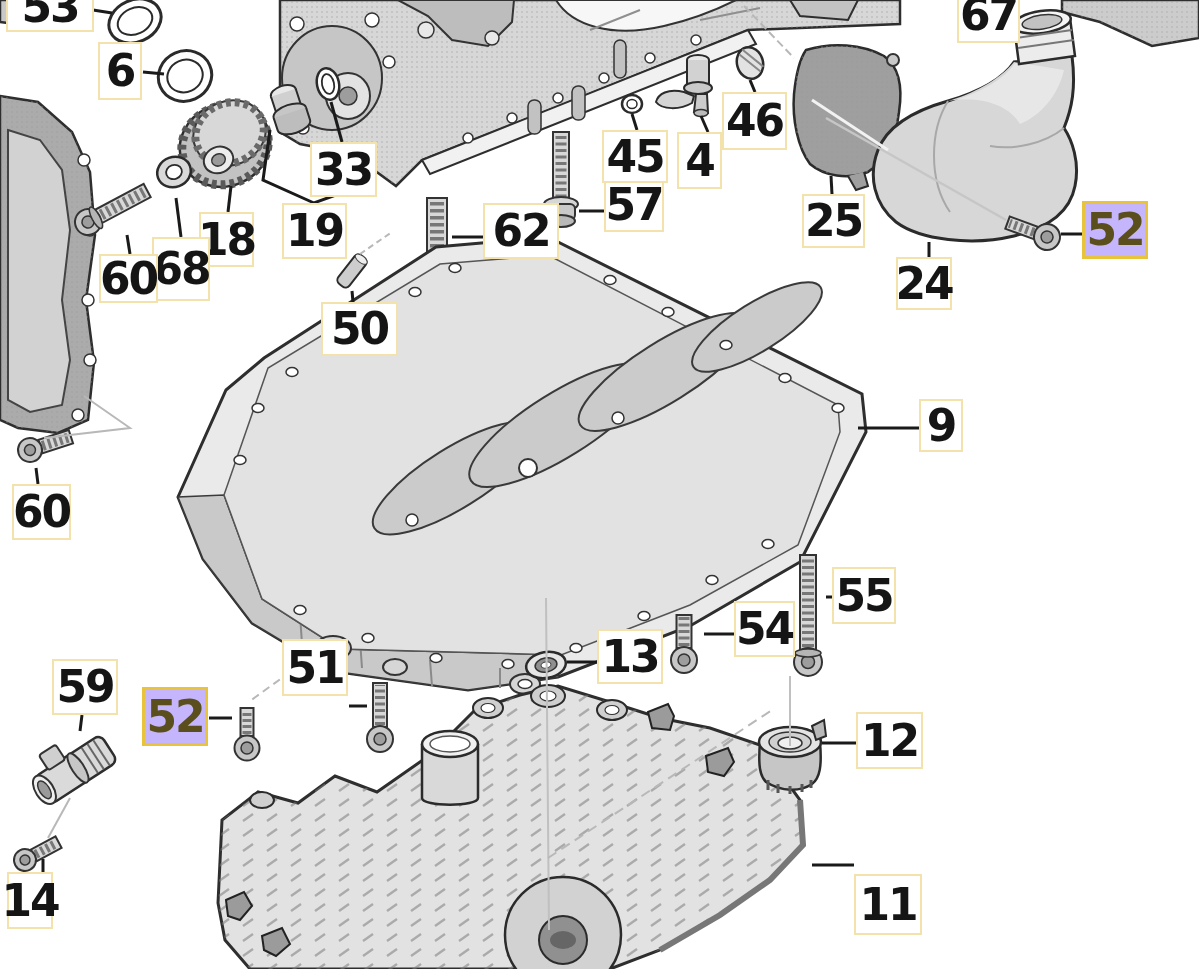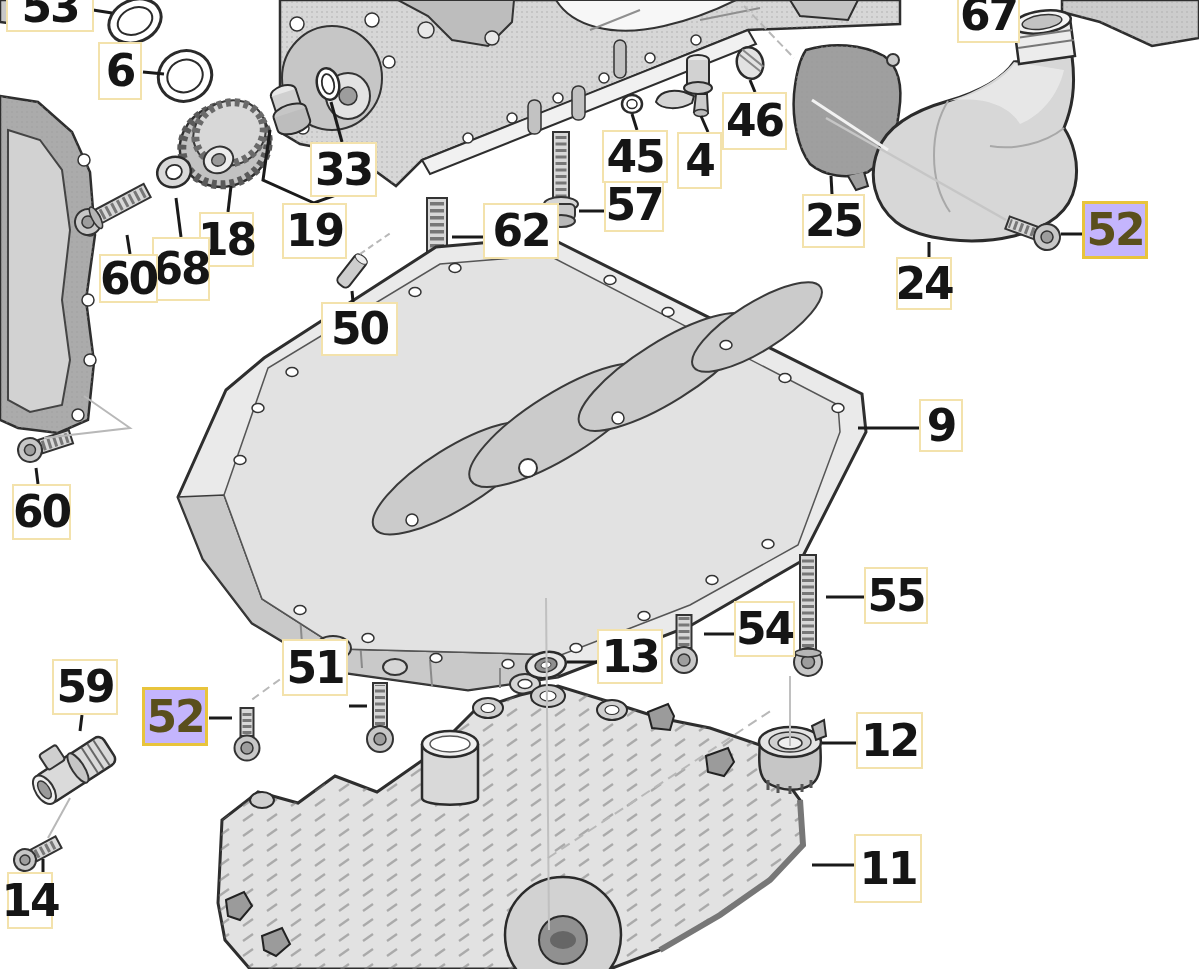--- a/index.html
+++ b/index.html
@@ -411,23 +411,23 @@
 <div class="lbl" style="left:604px;top:178px;width:60px;height:54px">57</div>
 <div class="lbl" style="left:602px;top:130px;width:66px;height:53px">45</div>
 <div class="lbl" style="left:677px;top:132px;width:45px;height:57px">4</div>
 <div class="lbl" style="left:722px;top:92px;width:65px;height:58px">46</div>
 <div class="lbl" style="left:802px;top:194px;width:63px;height:54px">25</div>
 <div class="lbl" style="left:896px;top:257px;width:56px;height:53px">24</div>
 <div class="lbl" style="left:957px;top:-14px;width:63px;height:57px">67</div>
 <div class="lbl hl" style="left:1082px;top:201px;width:66px;height:58px">52</div>
 <div class="lbl" style="left:919px;top:399px;width:44px;height:53px">9</div>
 <div class="lbl" style="left:12px;top:484px;width:59px;height:56px">60</div>
-<div class="lbl" style="left:864px;top:567px;width:64px;height:57px">55</div>
+<div class="lbl" style="left:832px;top:567px;width:64px;height:57px">55</div>
 <div class="lbl" style="left:734px;top:601px;width:61px;height:56px">54</div>
 <div class="lbl" style="left:597px;top:629px;width:66px;height:55px">13</div>
 <div class="lbl" style="left:856px;top:712px;width:67px;height:57px">12</div>
-<div class="lbl" style="left:854px;top:834px;width:68px;height:69px">11</div>
+<div class="lbl" style="left:854px;top:874px;width:68px;height:61px">11</div>
 <div class="lbl" style="left:52px;top:659px;width:66px;height:56px">59</div>
 <div class="lbl hl" style="left:142px;top:687px;width:66px;height:59px">52</div>
 <div class="lbl" style="left:282px;top:639px;width:66px;height:57px">51</div>
 <div class="lbl" style="left:7px;top:872px;width:46px;height:57px">14</div>
 
 </div>
 
 </body></html>

